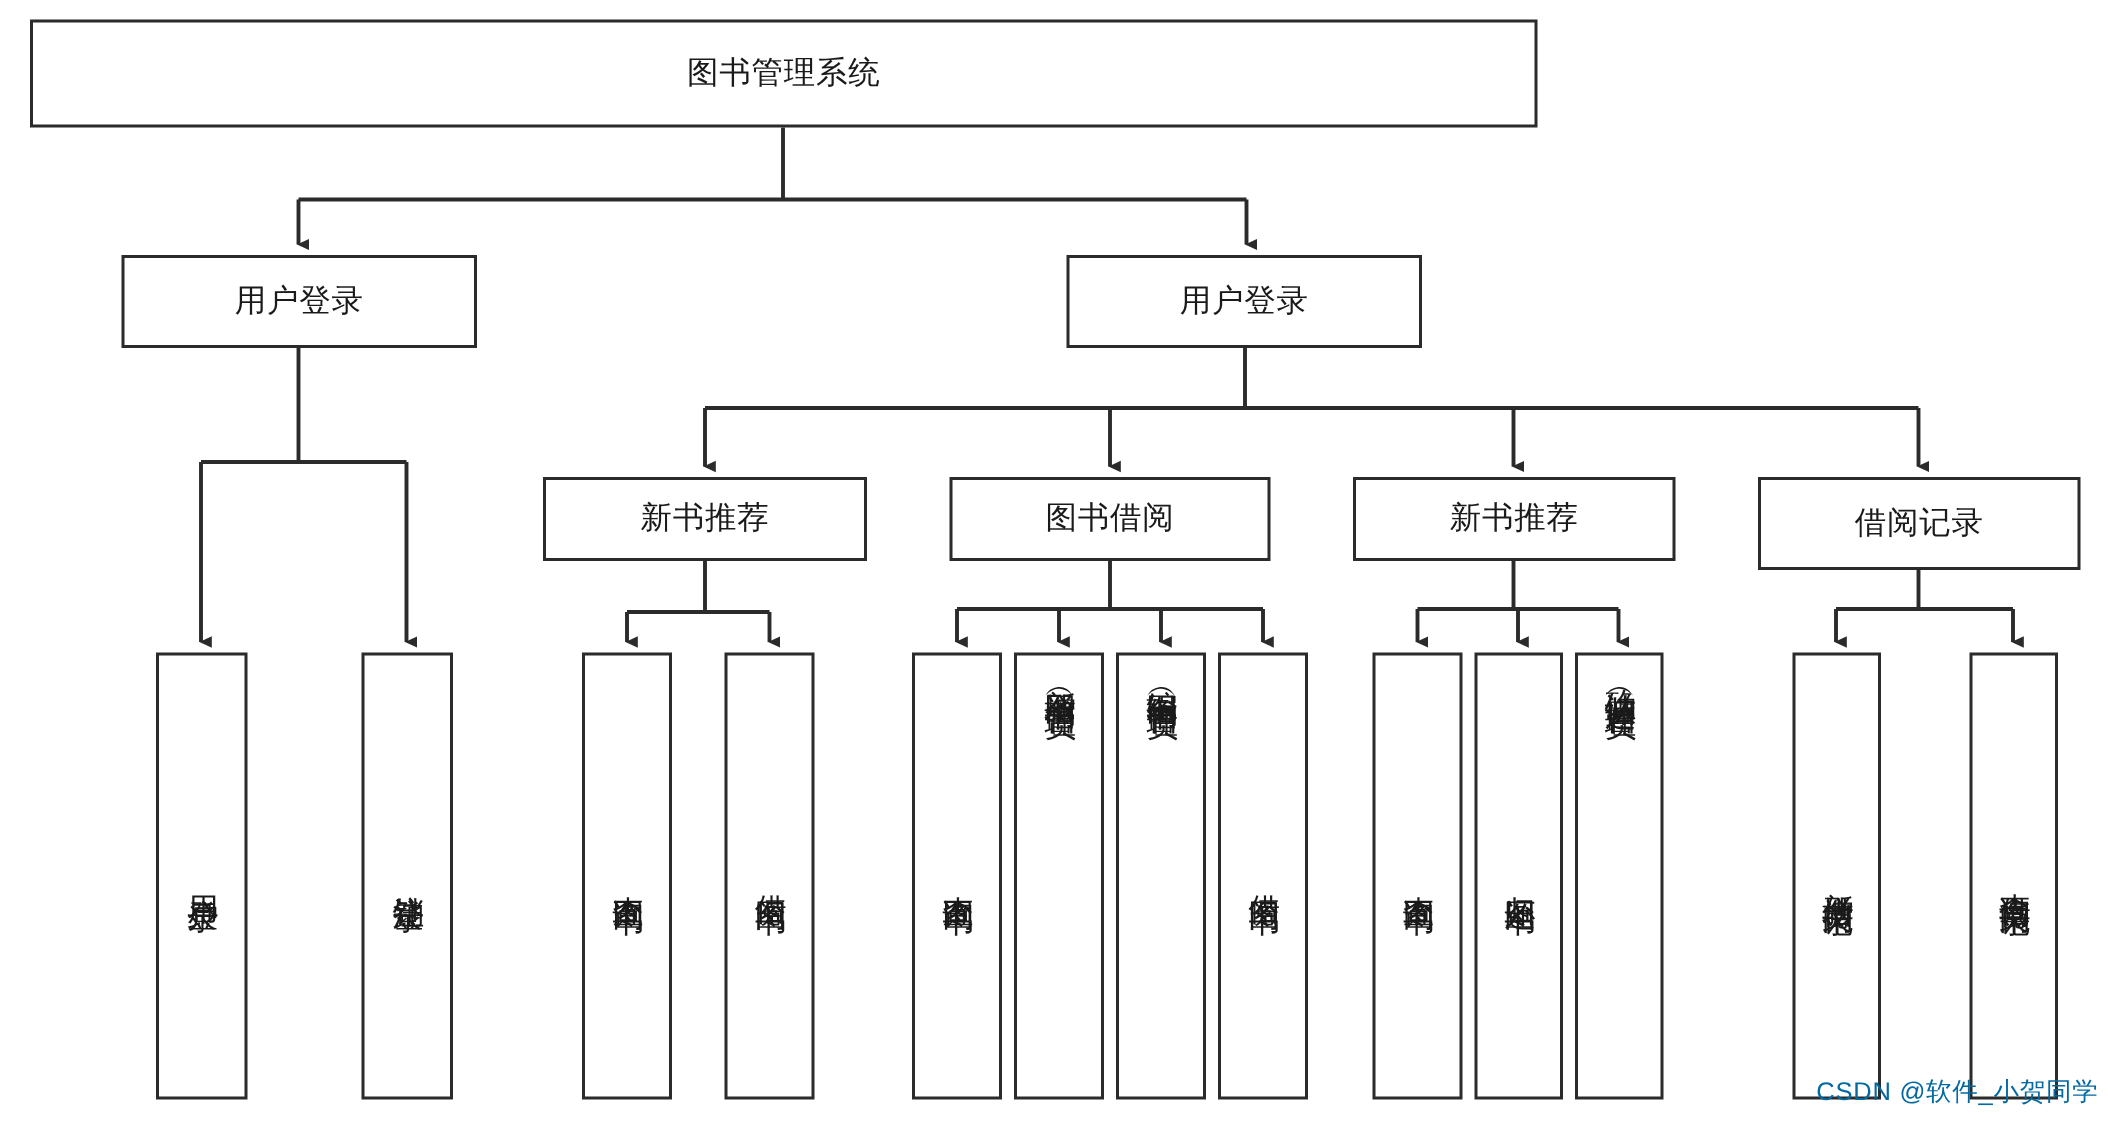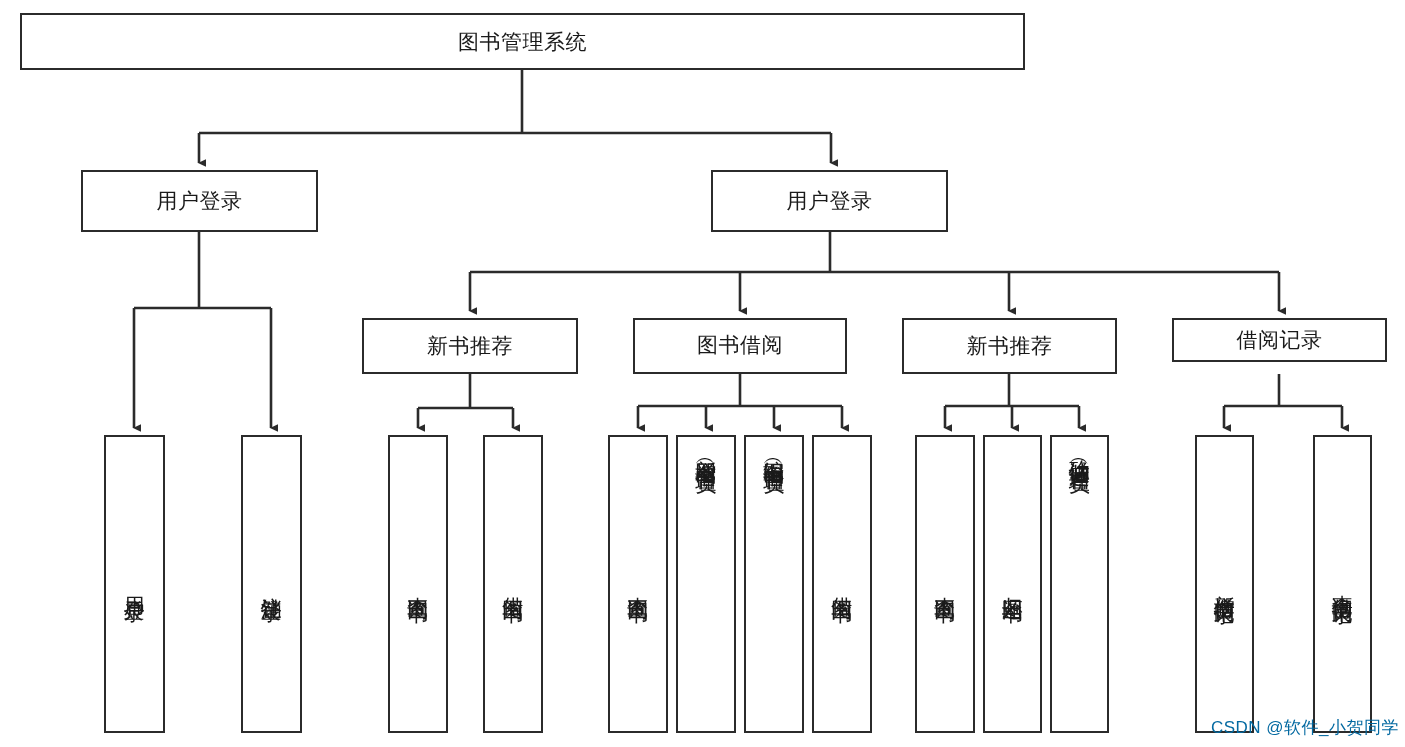--- a/index.html
+++ b/index.html
@@ -117,41 +117,41 @@
       <path d="M1012,406 L1012,428" marker-end="url(#arrow)"></path>
       <path d="M1079,406 L1079,428" marker-end="url(#arrow)"></path>
 
       <path d="M1279,374 L1279,406"></path>
       <path d="M1224,406 L1342,406"></path>
       <path d="M1224,406 L1224,428" marker-end="url(#arrow)"></path>
       <path d="M1342,406 L1342,428" marker-end="url(#arrow)"></path>
     </g>
   </svg>
 
-  <div class="node" style="left:20px;top:13px;width:1005px;height:57px;">
+  <div class="node" style="left:20px;top:13px;width:1005px;height:72px;">
     <span class="lbl">图书管理系统</span>
   </div>
 
   <div class="node" style="left:81px;top:170px;width:237px;height:62px;">
     <span class="lbl">用户登录</span>
   </div>
   <div class="node" style="left:711px;top:170px;width:237px;height:62px;">
     <span class="lbl">用户登录</span>
   </div>
 
   <div class="node" style="left:362px;top:318px;width:216px;height:56px;">
     <span class="lbl">新书推荐</span>
   </div>
-  <div class="node" style="left:633px;top:318px;width:214px;height:56px;font-family:Liberation Serif, serif;">
+  <div class="node" style="left:633px;top:318px;width:214px;height:56px;">
     <span class="lbl">图书借阅</span>
   </div>
   <div class="node" style="left:902px;top:318px;width:215px;height:56px;">
     <span class="lbl">新书推荐</span>
   </div>
-  <div class="node" style="left:1172px;top:318px;width:215px;height:44px;justify-content:center;">
+  <div class="node" style="left:1172px;top:318px;width:215px;height:62px;justify-content:center;">
     <span class="lbl">借阅记录</span>
   </div>
 
   <div class="node leaf center-v" style="left:104px;top:435px;width:61px;height:298px;">
     <span class="lbl">用户登录</span>
   </div>
   <div class="node leaf center-v" style="left:241px;top:435px;width:61px;height:298px;">
     <span class="lbl">注销登录</span>
   </div>
 

